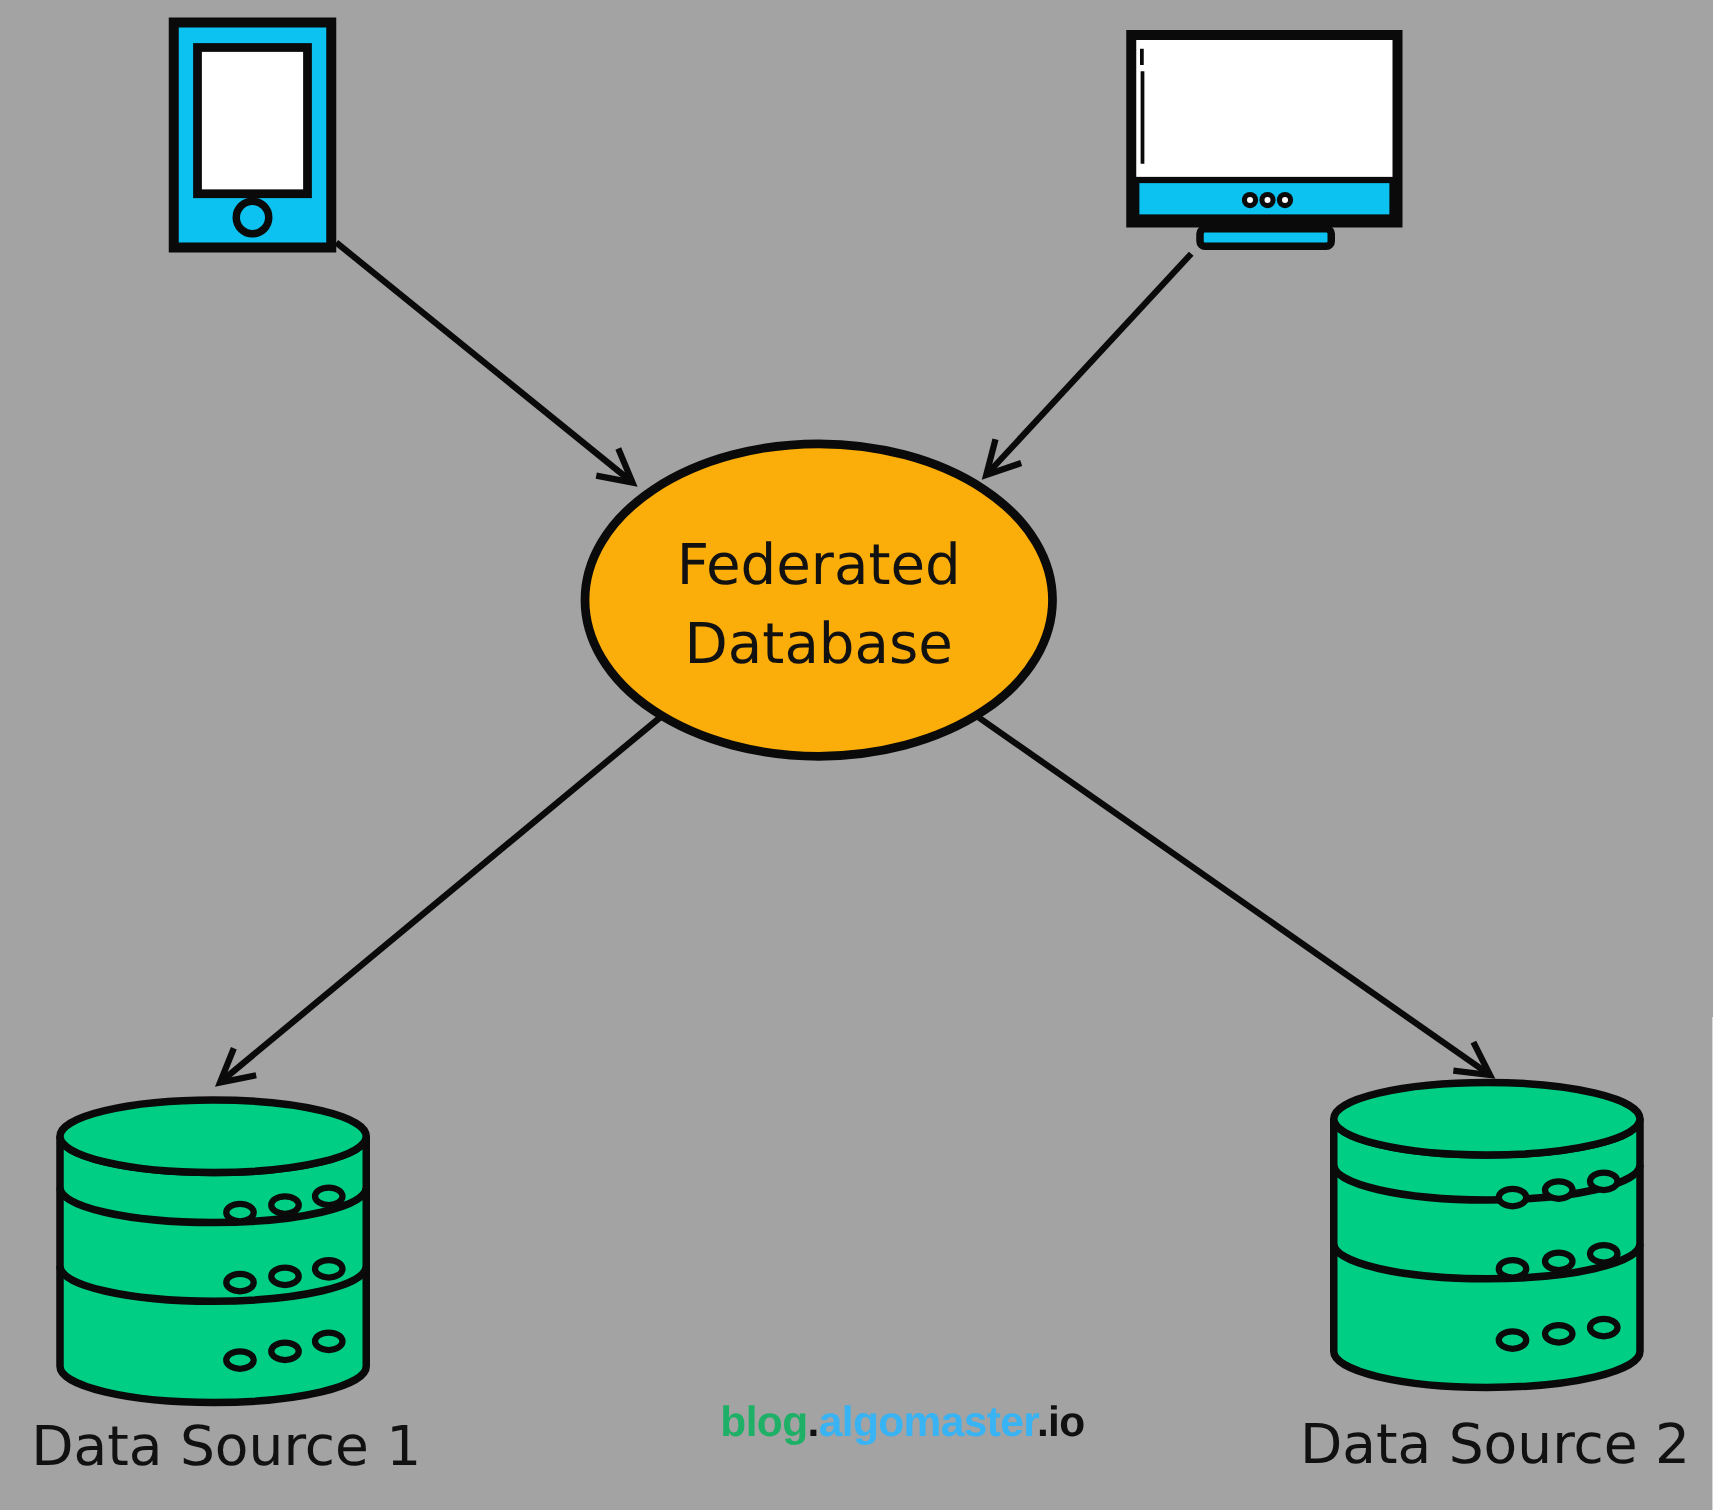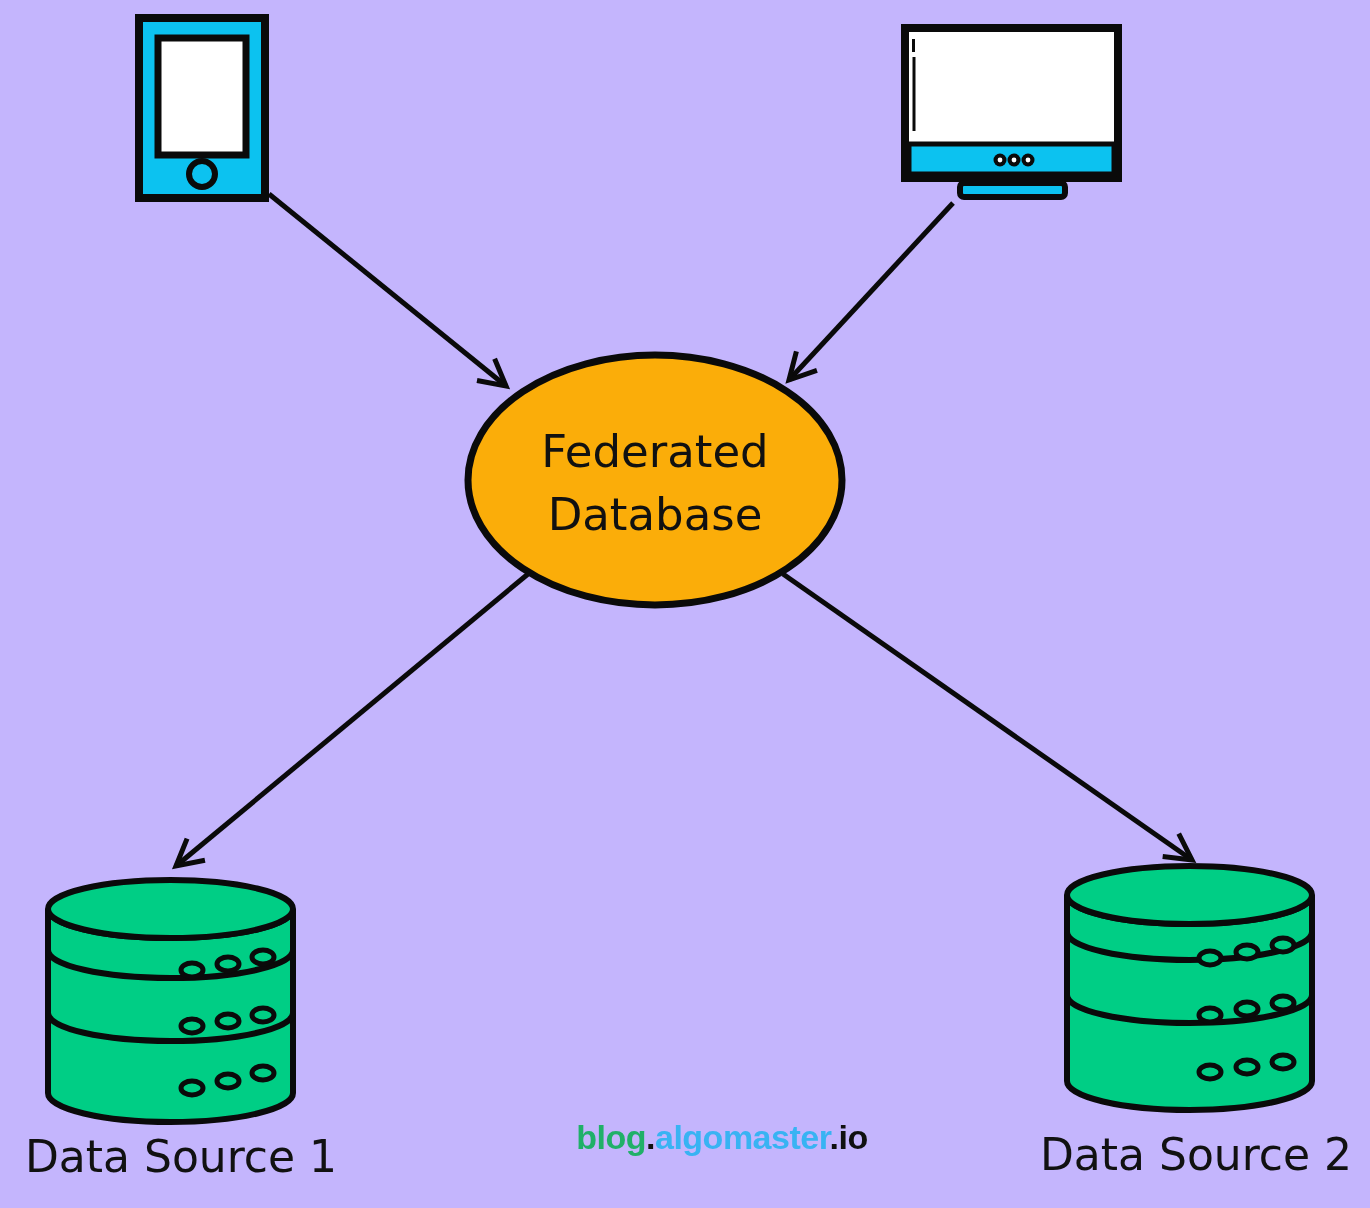--- a/index.html
+++ b/index.html
@@ -1,20 +1,20 @@
 <!DOCTYPE html>
 <html><head>
 <meta charset="utf-8">
 <style>
   html, body { margin: 0; padding: 0; background: #ffffff; }
   .canvas {
     position: relative;
     width: 1370px;
     height: 1208px;
-    background: #c4b5fd;
+    background: #a3a3a3;
     overflow: hidden;
     font-family: "DejaVu Sans", sans-serif;
   }
   svg { display: block; }
   .outline  { stroke: #0a0a0a; }
   .thick    { stroke-width: 8; }
   .mid      { stroke-width: 6; }
   .thin     { stroke-width: 5; }
   .nofill   { fill: none; }
   .arrow    { stroke: #0a0a0a; stroke-width: 5; fill: none; }

